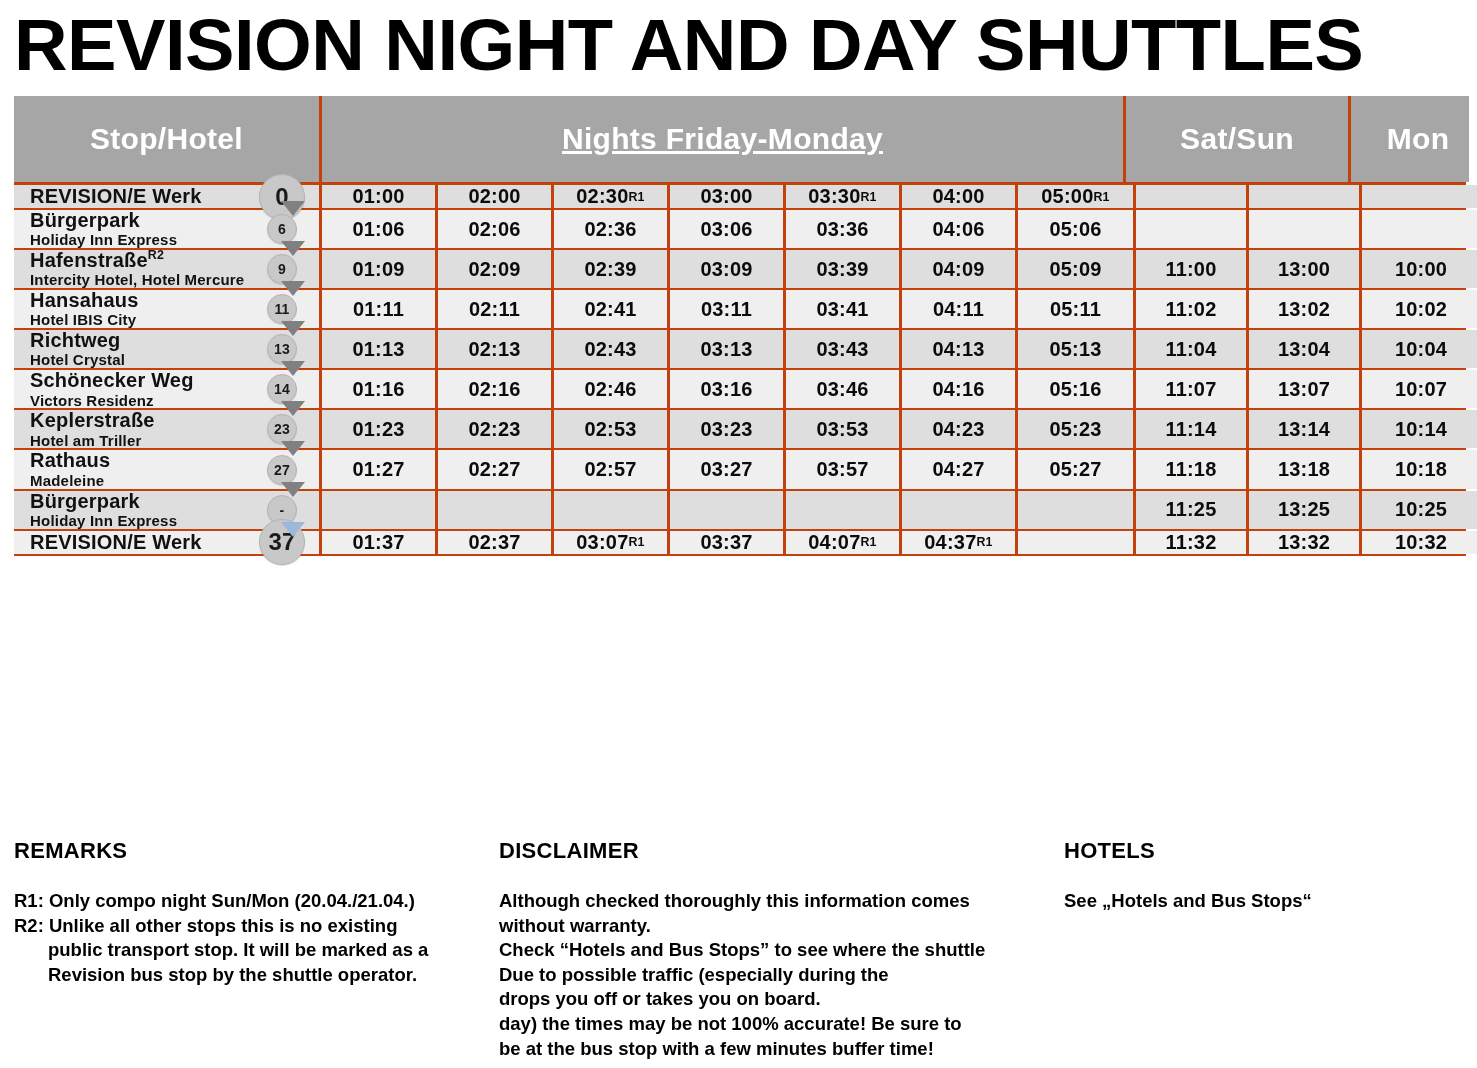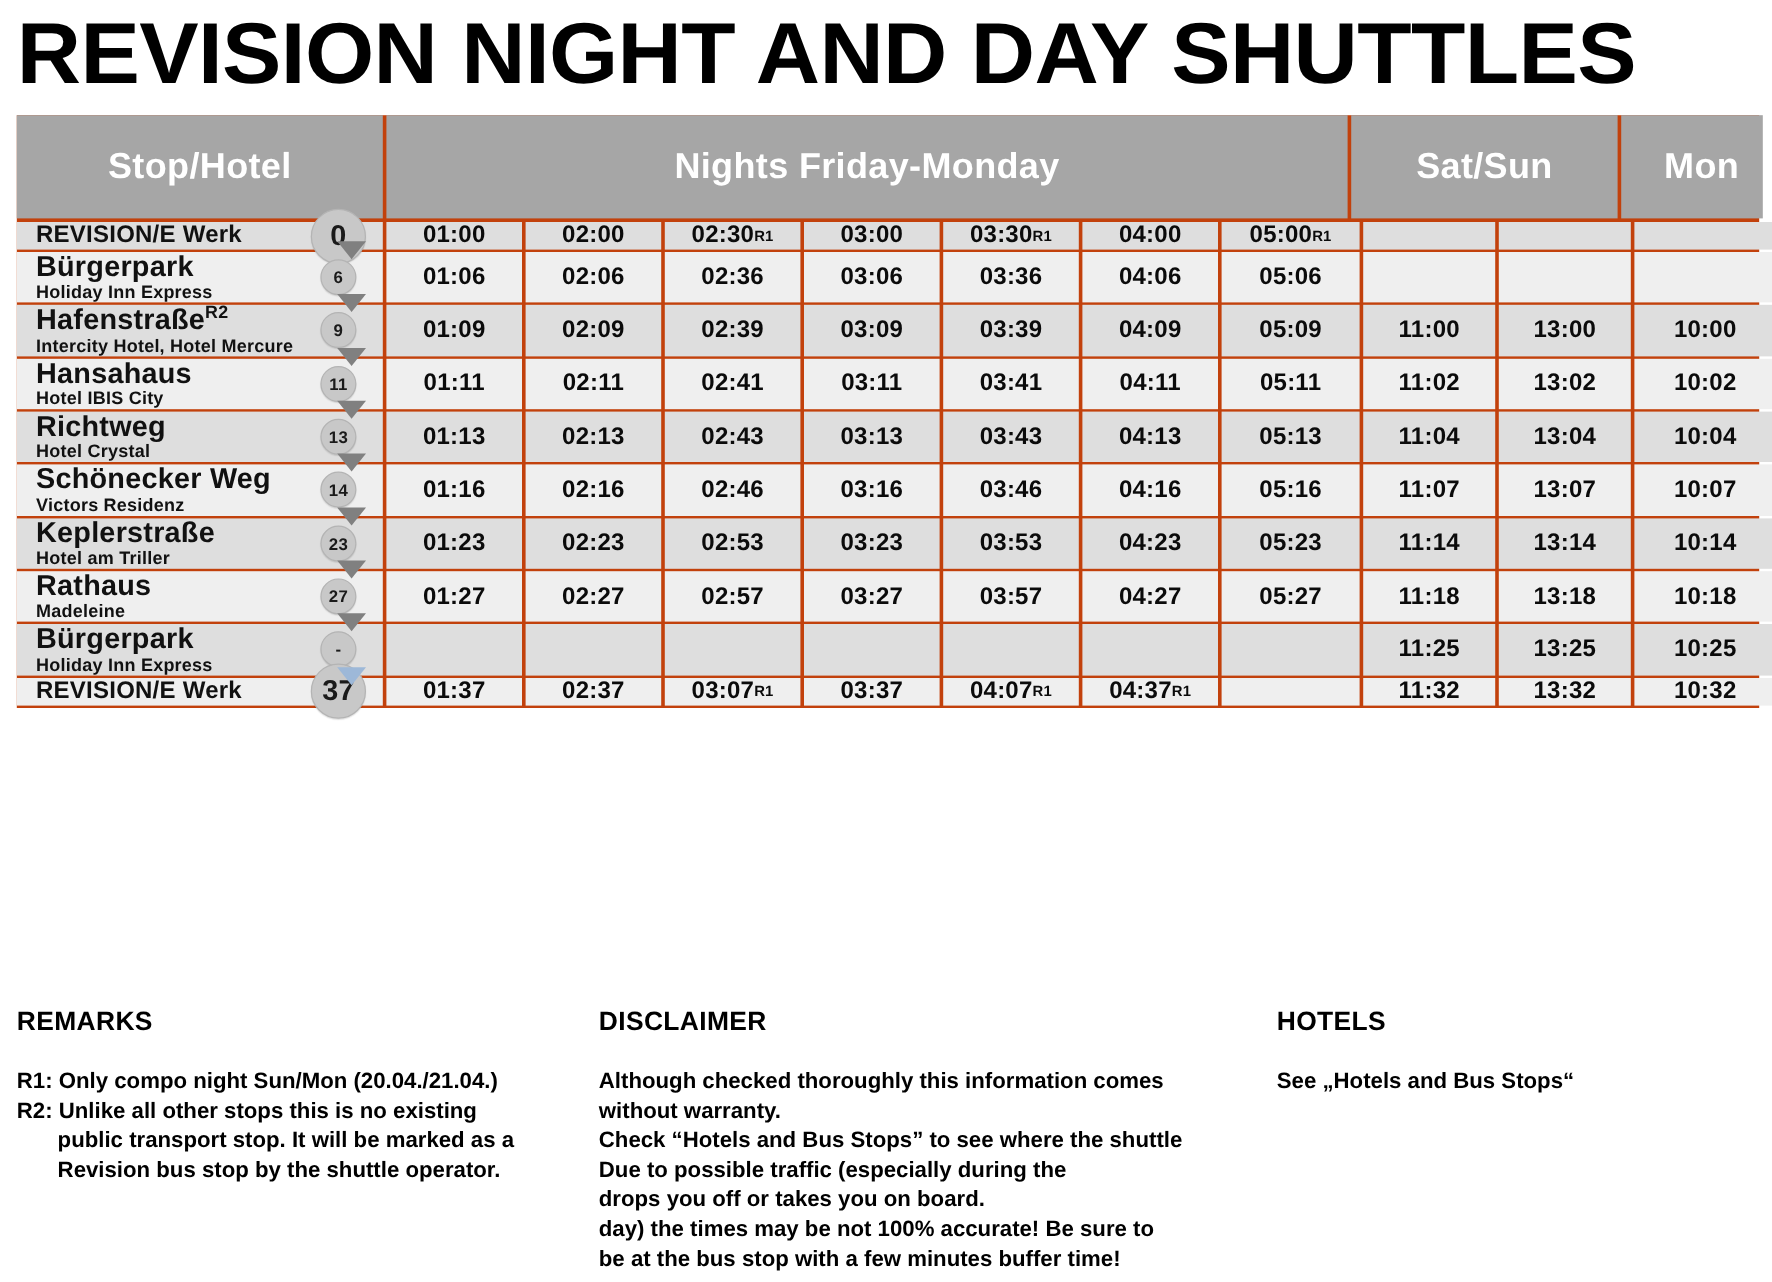--- a/index.html
+++ b/index.html
@@ -58,21 +58,21 @@
     display: flex;
     align-items: center;
     justify-content: center;
     letter-spacing: 0.3px;
     box-sizing: border-box;
   }
   .hcell.stop { justify-content: center; }
 
   
   .c-stop   { width: 305px; flex: 0 0 305px; }
-  .c-nights { width: 801px; flex: 0 0 801px; }
+  .c-nights { width: 801px; flex: 0 0 801px; text-decoration: underline; }
   .c-satsun { width: 222px; flex: 0 0 222px; }
   .c-mon    { width: 118px; flex: 0 0 118px; padding-left: 16px; }
 
   .body-rows { width: 100%; }
 
   .row {
     display: flex;
     width: 100%;
     gap: 3px;
     margin-bottom: 2px;
@@ -104,21 +104,21 @@
     box-sizing: border-box;
   }
   .stop-names {
     display: flex;
     flex-direction: column;
     justify-content: flex-start;
     line-height: 1.06;
     width: 100%;
   }
   .stop-main {
-    font-size: 24px;
+    font-size: 20px;
     font-weight: bold;
     color: #111111;
     white-space: nowrap;
   }
   .stop-main.solo { font-size: 20px; }
   .stop-sub {
     font-size: 15px;
     font-weight: bold;
     color: #111111;
     white-space: nowrap;

